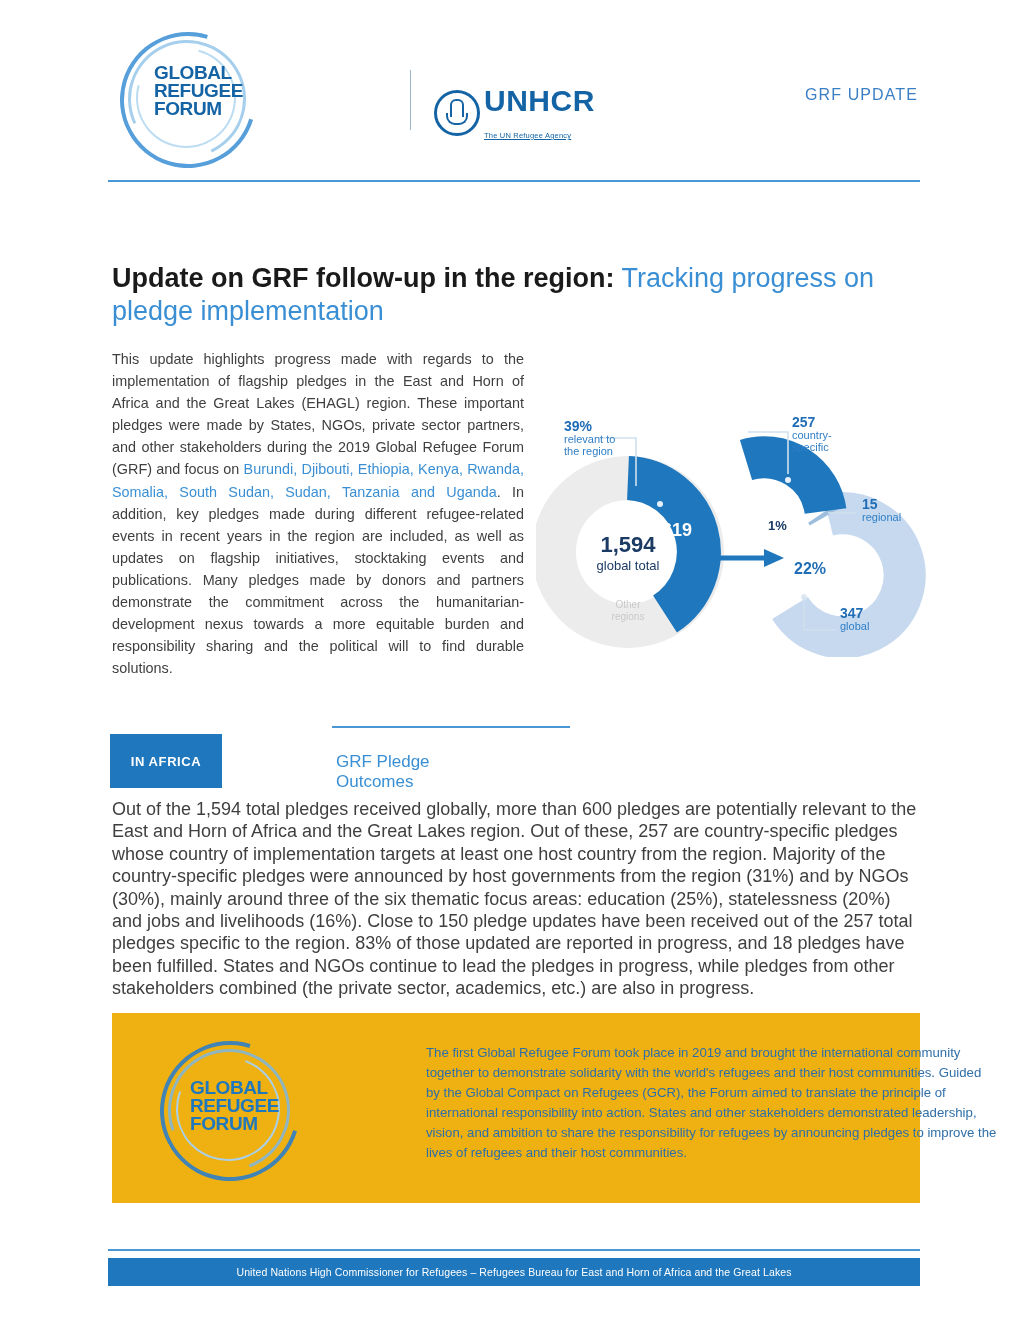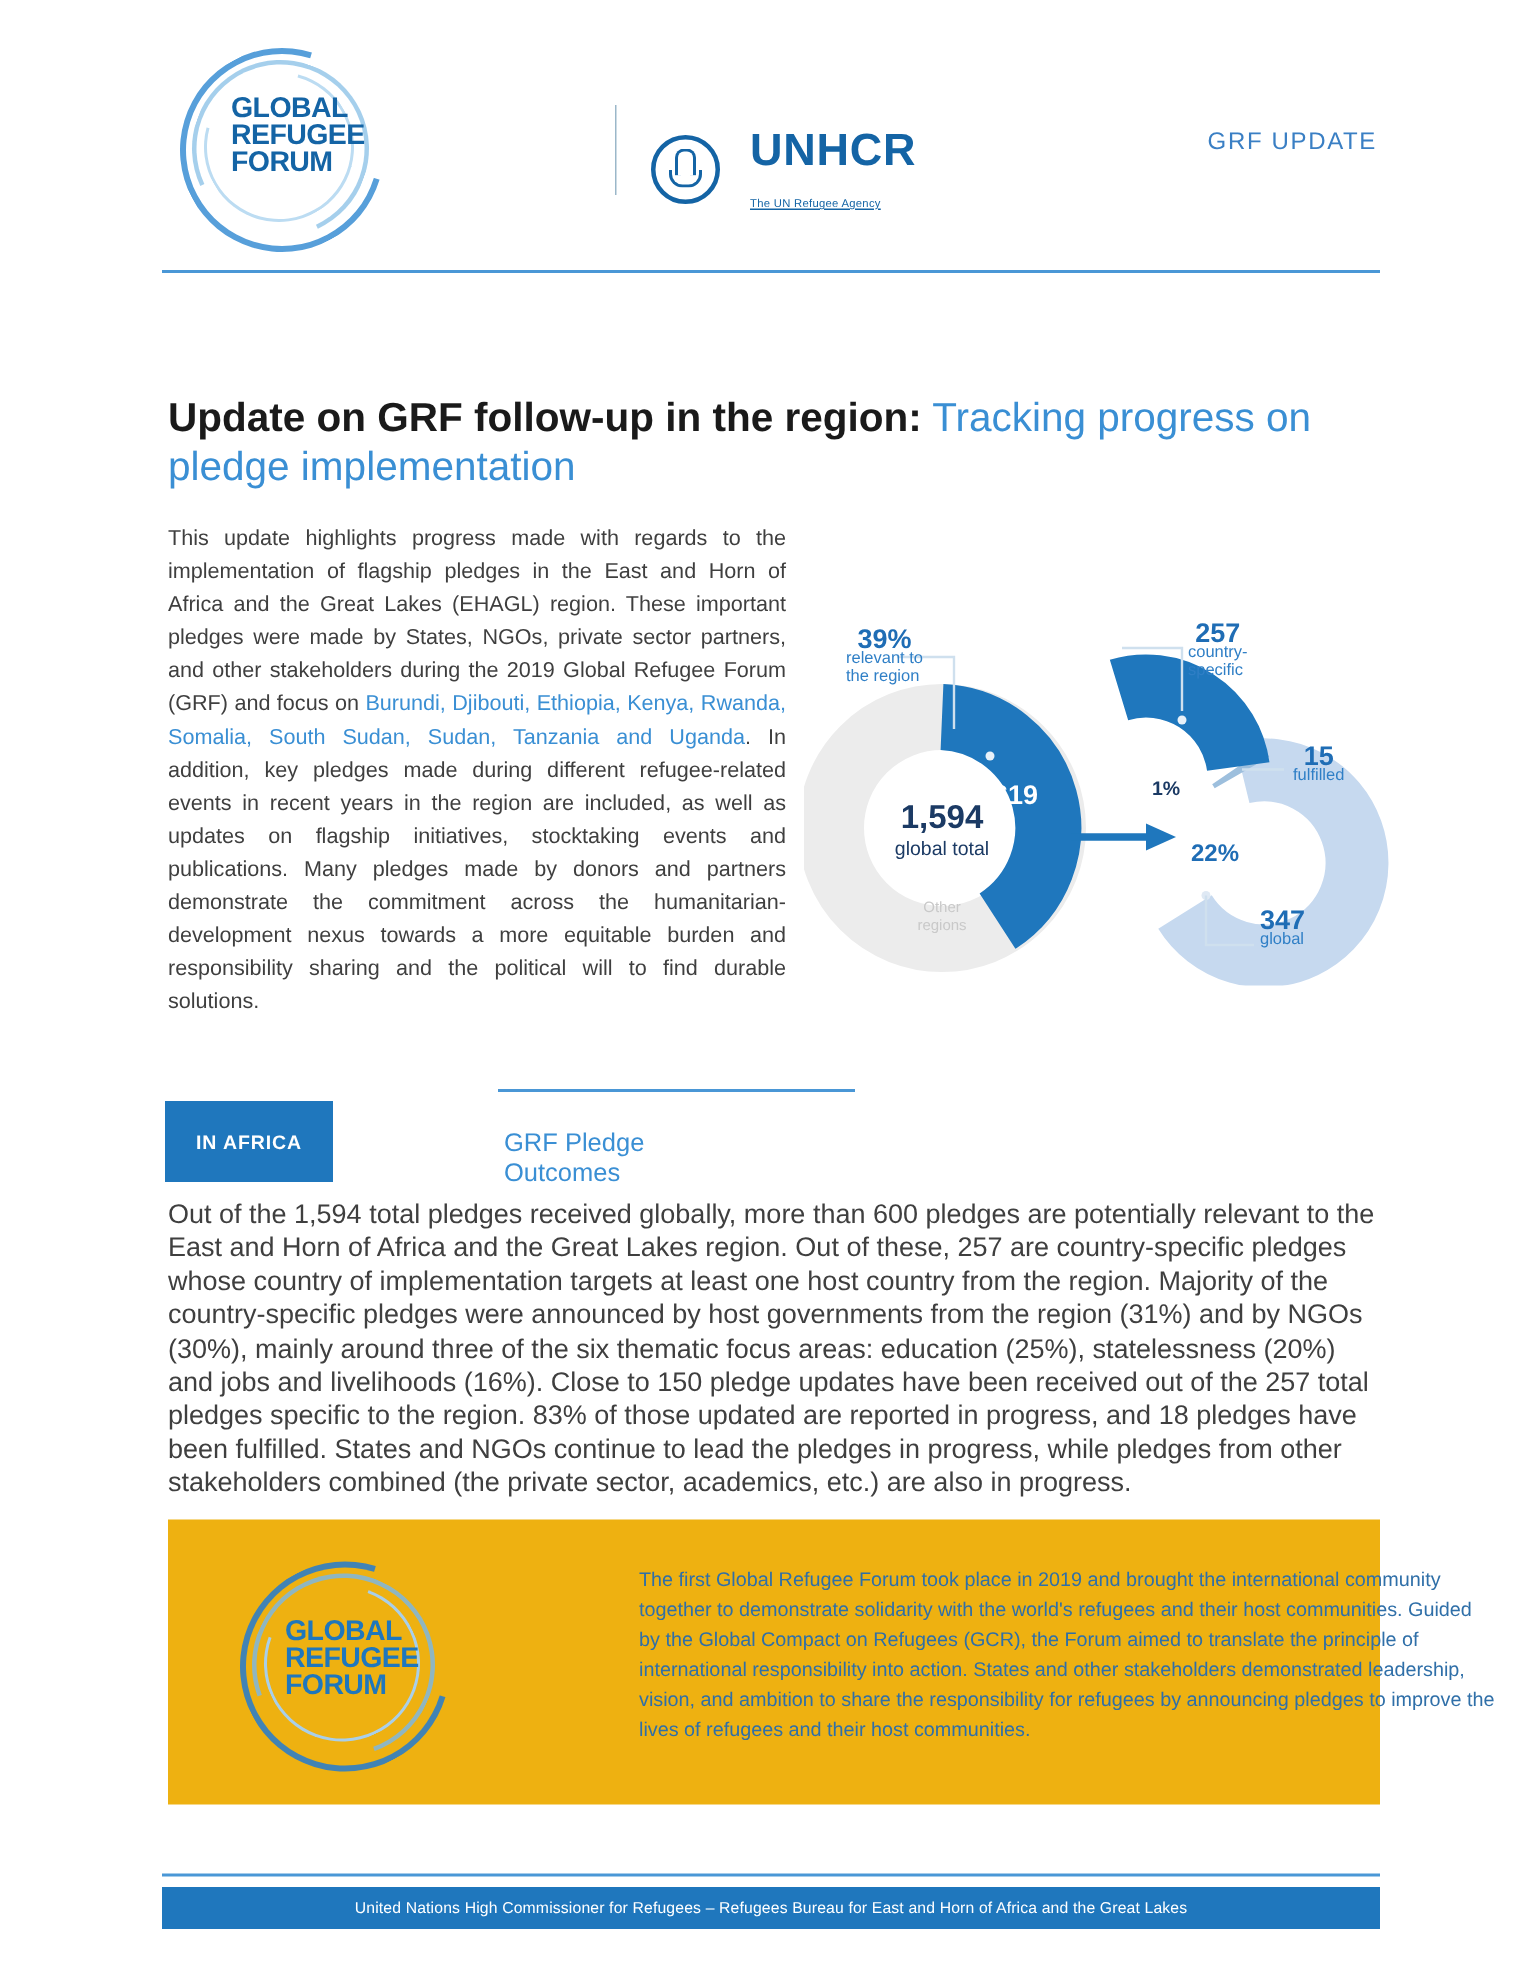--- a/index.html
+++ b/index.html
@@ -19,21 +19,21 @@
   .grf-logo{position:relative;width:190px;height:140px;}
   .grf-ring{position:absolute;left:2px;top:8px;width:128px;height:128px;border-radius:50%;
     border:4px solid #3a8fd4;border-right-color:transparent;transform:rotate(-28deg);opacity:.85;}
   .grf-ring2{position:absolute;left:10px;top:16px;width:112px;height:112px;border-radius:50%;
     border:3px solid #8fc4e8;border-bottom-color:transparent;transform:rotate(20deg);opacity:.8;}
   .grf-ring3{position:absolute;left:18px;top:24px;width:96px;height:96px;border-radius:50%;
     border:2px solid #bcdcf2;border-left-color:transparent;transform:rotate(60deg);}
   .grf-words{position:absolute;left:36px;top:40px;width:150px;
     font-weight:bold;font-size:19px;line-height:18px;color:#1464a5;letter-spacing:-0.4px;}
   .logo-div{position:absolute;left:292px;top:46px;width:1px;height:60px;background:#9bb7c9;}
-  .unhcr{position:absolute;left:316px;top:62px;display:flex;align-items:center;gap:20px;}
+  .unhcr{position:absolute;left:316px;top:62px;display:flex;align-items:center;gap:4px;}
   .unhcr-mark{width:40px;height:40px;border-radius:50%;border:3px solid #1464a5;position:relative;}
   .unhcr-mark:before{content:"";position:absolute;left:50%;top:6px;transform:translateX(-50%);
     width:10px;height:16px;border:2px solid #1464a5;border-bottom:none;border-radius:6px 6px 0 0;}
   .unhcr-mark:after{content:"";position:absolute;left:50%;top:20px;transform:translateX(-50%);
     width:18px;height:10px;border:2px solid #1464a5;border-top:none;border-radius:0 0 9px 9px;}
   .unhcr-text{line-height:1;}
   .unhcr-name{font-weight:bold;font-size:30px;color:#1464a5;letter-spacing:0.5px;}
   .unhcr-sub{font-size:7.5px;color:#1464a5;letter-spacing:.2px;margin-top:16px;text-decoration:underline;}
   .grf-update{position:absolute;right:106px;top:86px;font-size:16px;color:#3a7fc4;letter-spacing:1.1px;}
   .head-rule{position:absolute;left:108px;top:180px;width:812px;height:2px;background:#4a97d6;}
@@ -44,21 +44,21 @@
   .title .blue{color:#3a8fd4;font-weight:normal;}
 
   
   .intro{position:absolute;left:112px;top:348px;width:412px;
     font-size:14.4px;line-height:22.1px;text-align:justify;color:#3f3f3f;}
   .intro .c{color:#3a8fd4;}
 
   
   .chart{position:absolute;left:536px;top:412px;width:400px;height:245px;}
   .lbl{position:absolute;color:#2f7fc6;font-size:11px;line-height:12.5px;}
-  .lbl .num{font-weight:bold;font-size:18px;color:#1f6db5;display:block;text-align:center;}
+  .lbl .num{font-weight:bold;font-size:14px;color:#1f6db5;display:block;}
 
   
   .brief{position:absolute;left:110px;top:726px;width:350px;height:62px;}
   .brief-rule{position:absolute;left:222px;top:0px;width:238px;height:2px;background:#4a97d6;}
   .brief-tag{position:absolute;left:0;top:8px;width:112px;height:54px;background:#1f77bd;
     display:flex;align-items:center;justify-content:center;}
   .brief-tag span{color:#fff;font-size:13px;font-weight:bold;letter-spacing:.6px;}
   .brief-title{position:absolute;left:226px;top:26px;font-size:17px;color:#3a8fd4;}
 
   
@@ -159,21 +159,21 @@
     </div>
 
     <div class="lbl" style="left:256px;top:4px;">
       <span class="num">257</span>
       <span>country-</span><br>
       <span>specific</span>
     </div>
 
     <div class="lbl" style="left:326px;top:86px;">
       <span class="num">15</span>
-      <span>fulfilled</span>
+      <span>regional</span>
     </div>
 
     <div class="lbl" style="left:304px;top:195px;">
       <span class="num">347</span>
       <span>global</span>
     </div>
   </div>
 
   <div class="brief">
     <div class="brief-rule"></div>

